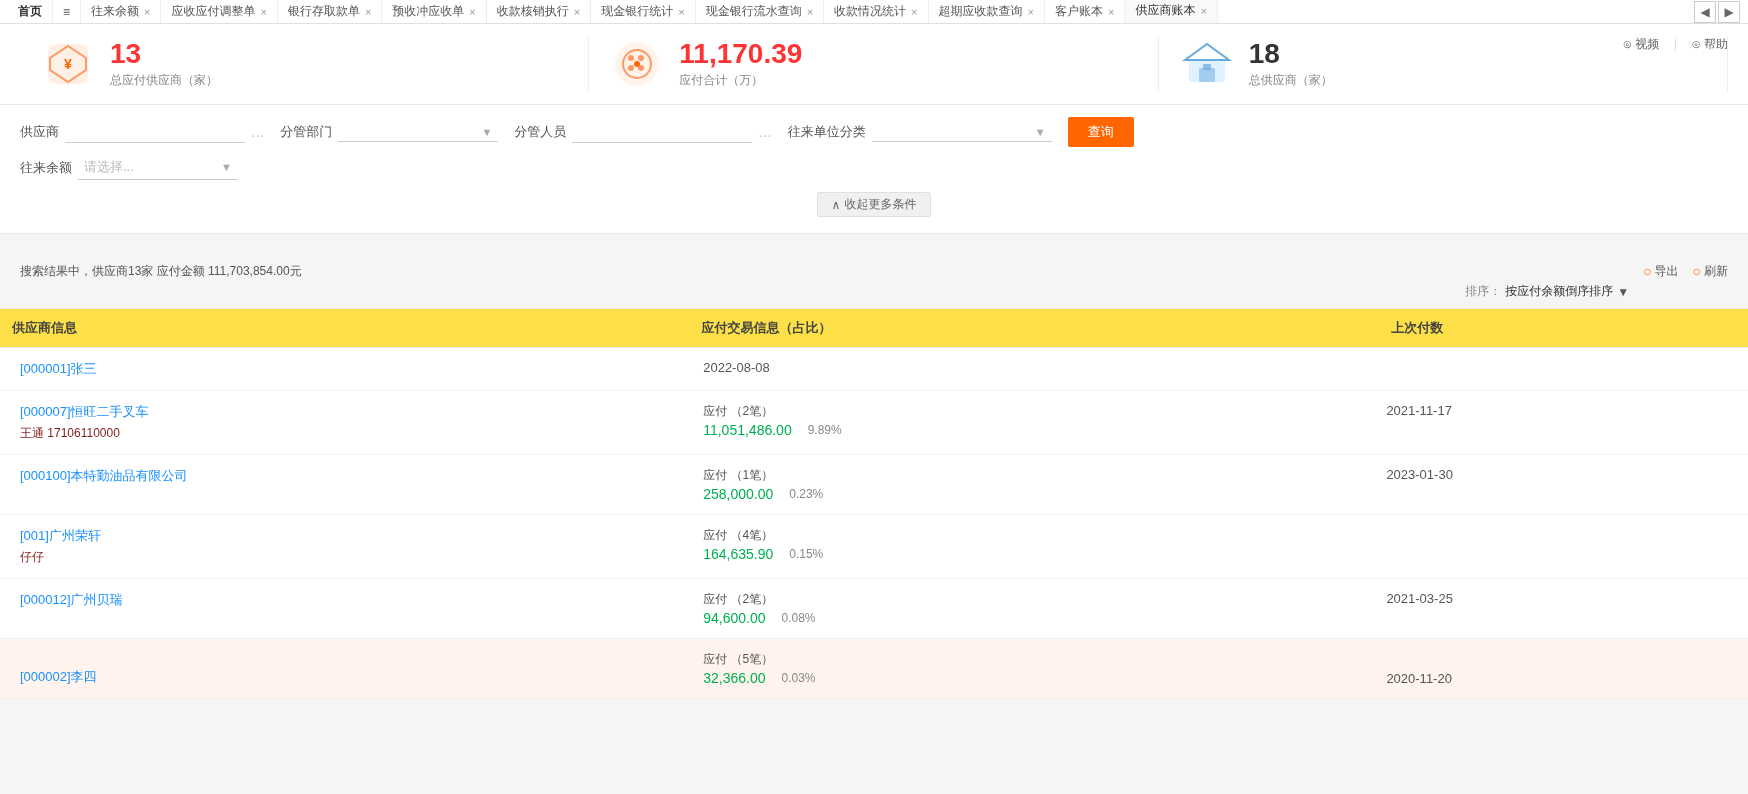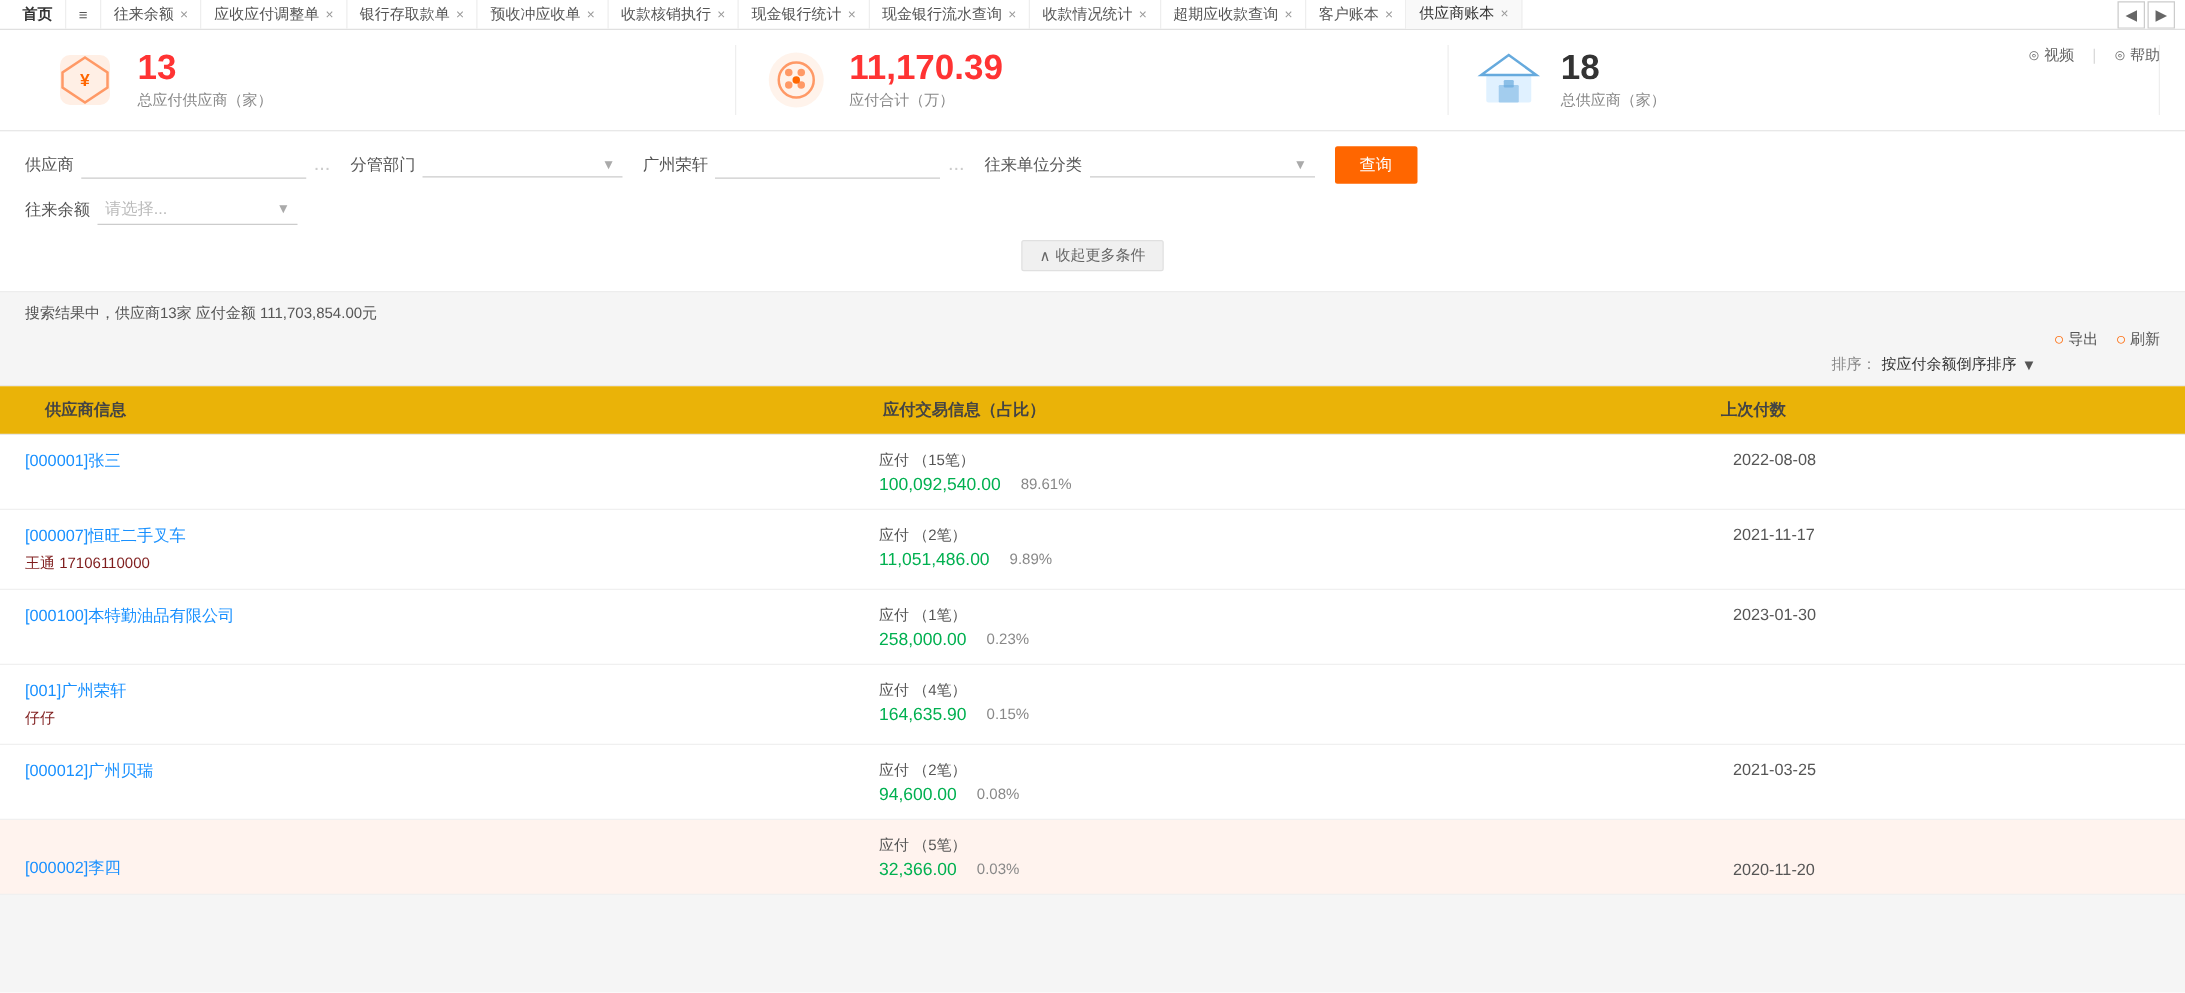--- a/index.html
+++ b/index.html
@@ -155,20 +155,21 @@
       background: #f0f0f0;
       border: 1px solid #e0e0e0;
       padding: 3px 14px;
       border-radius: 2px;
       width: fit-content;
     }
 
     
     .result-bar {
       display: flex;
+      align-items: center;
       justify-content: space-between;
       background: #f5f5f5;
       padding: 8px 20px;
       border-bottom: 1px solid #e8e8e8;
       font-size: 12px;
       color: #555;
     }
     .result-bar-right {
       display: flex;
       align-items: center;
@@ -187,22 +188,22 @@
     }
     .action-btn-icon { font-size: 14px; color: #ff6600; }
 
     
     .table-container {
       background: #fff;
       margin: 0;
     }
     .table-header {
       display: flex;
-      padding: 10px 36px;
-      background: #eab308;
+      padding: 10px 12px;
+      background: #fde047;
       border-bottom: 1px solid #e8e8e8;
       font-weight: bold;
       color: #444;
       font-size: 13px;
     }
     .col-supplier { flex: 0 0 40%; }
     .col-transaction { flex: 0 0 40%; }
     .col-lastpay { flex: 0 0 20%; }
 
     .table-row {
@@ -363,21 +364,21 @@
 
     <div class="filter-item">
       <span class="filter-label">分管部门</span>
       <div class="filter-select" style="width:160px;">
         <span class="filter-select-text"></span>
         <span class="filter-chevron">▼</span>
       </div>
     </div>
 
     <div class="filter-item">
-      <span class="filter-label">广州荣轩</span>
+      <span class="filter-label">分管人员</span>
       <input class="filter-input" type="text" style="width: 180px;">
       <span class="filter-input-dots">...</span>
     </div>
 
     <div class="filter-item">
       <span class="filter-label">往来单位分类</span>
       <div class="filter-select" style="width:180px;">
         <span class="filter-select-text"></span>
         <span class="filter-chevron">▼</span>
       </div>
@@ -433,29 +434,20 @@
   </div>
 
   <div id="table-body">
       <div class="table-row">
     <div class="col-supplier">
       <div class="supplier-name">
         <a href="#">[000001]张三</a>
       </div>
 
     </div>
-    <div class="col-transaction">
-      <div class="transaction-info">
-        <span class="transaction-label">应付 （15笔）</span>
-        <div class="transaction-row">
-          <a href="#" class="transaction-amount">100,092,540.00</a>
-          <span class="transaction-percent">89.61%</span>
-        </div>
-      </div>
-    </div>
     <div class="col-lastpay">
       <span class="last-pay">2022-08-08</span>
     </div>
   </div>
       <div class="table-row">
     <div class="col-supplier">
       <div class="supplier-name">
         <a href="#">[000007]恒旺二手叉车</a>
       </div>
       <div class="supplier-contact">王通 17106110000</div>

